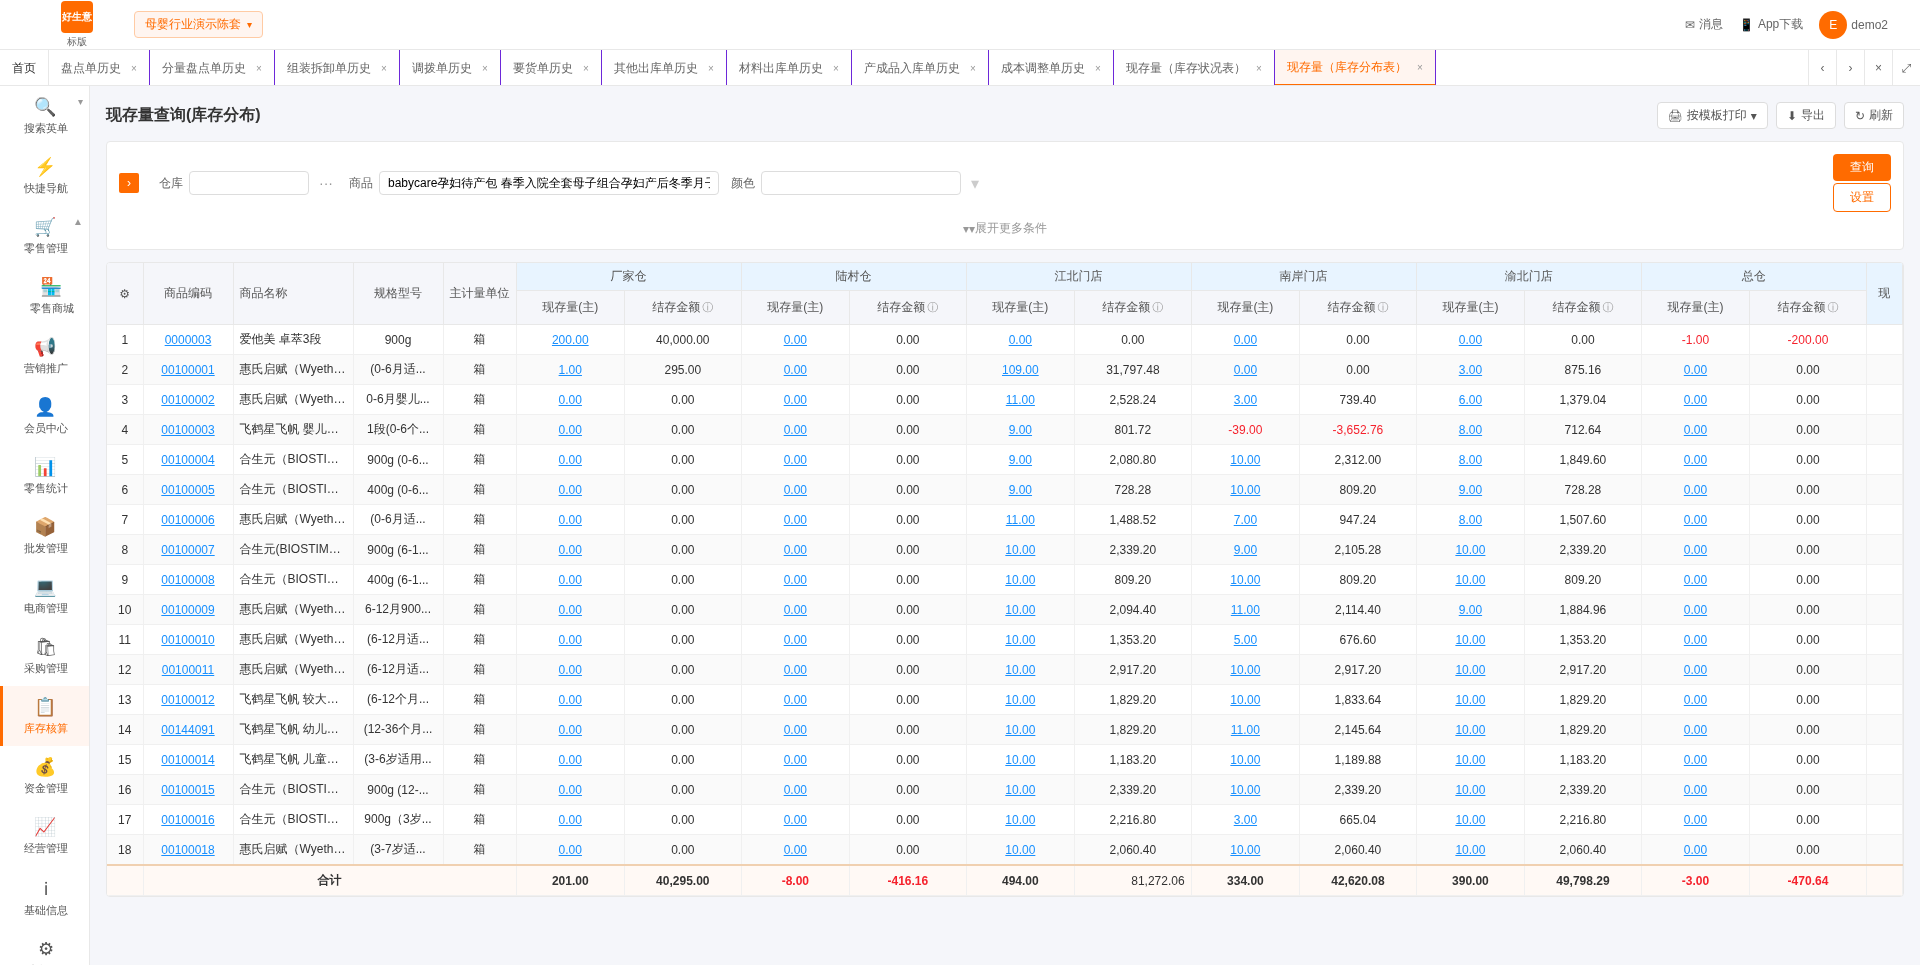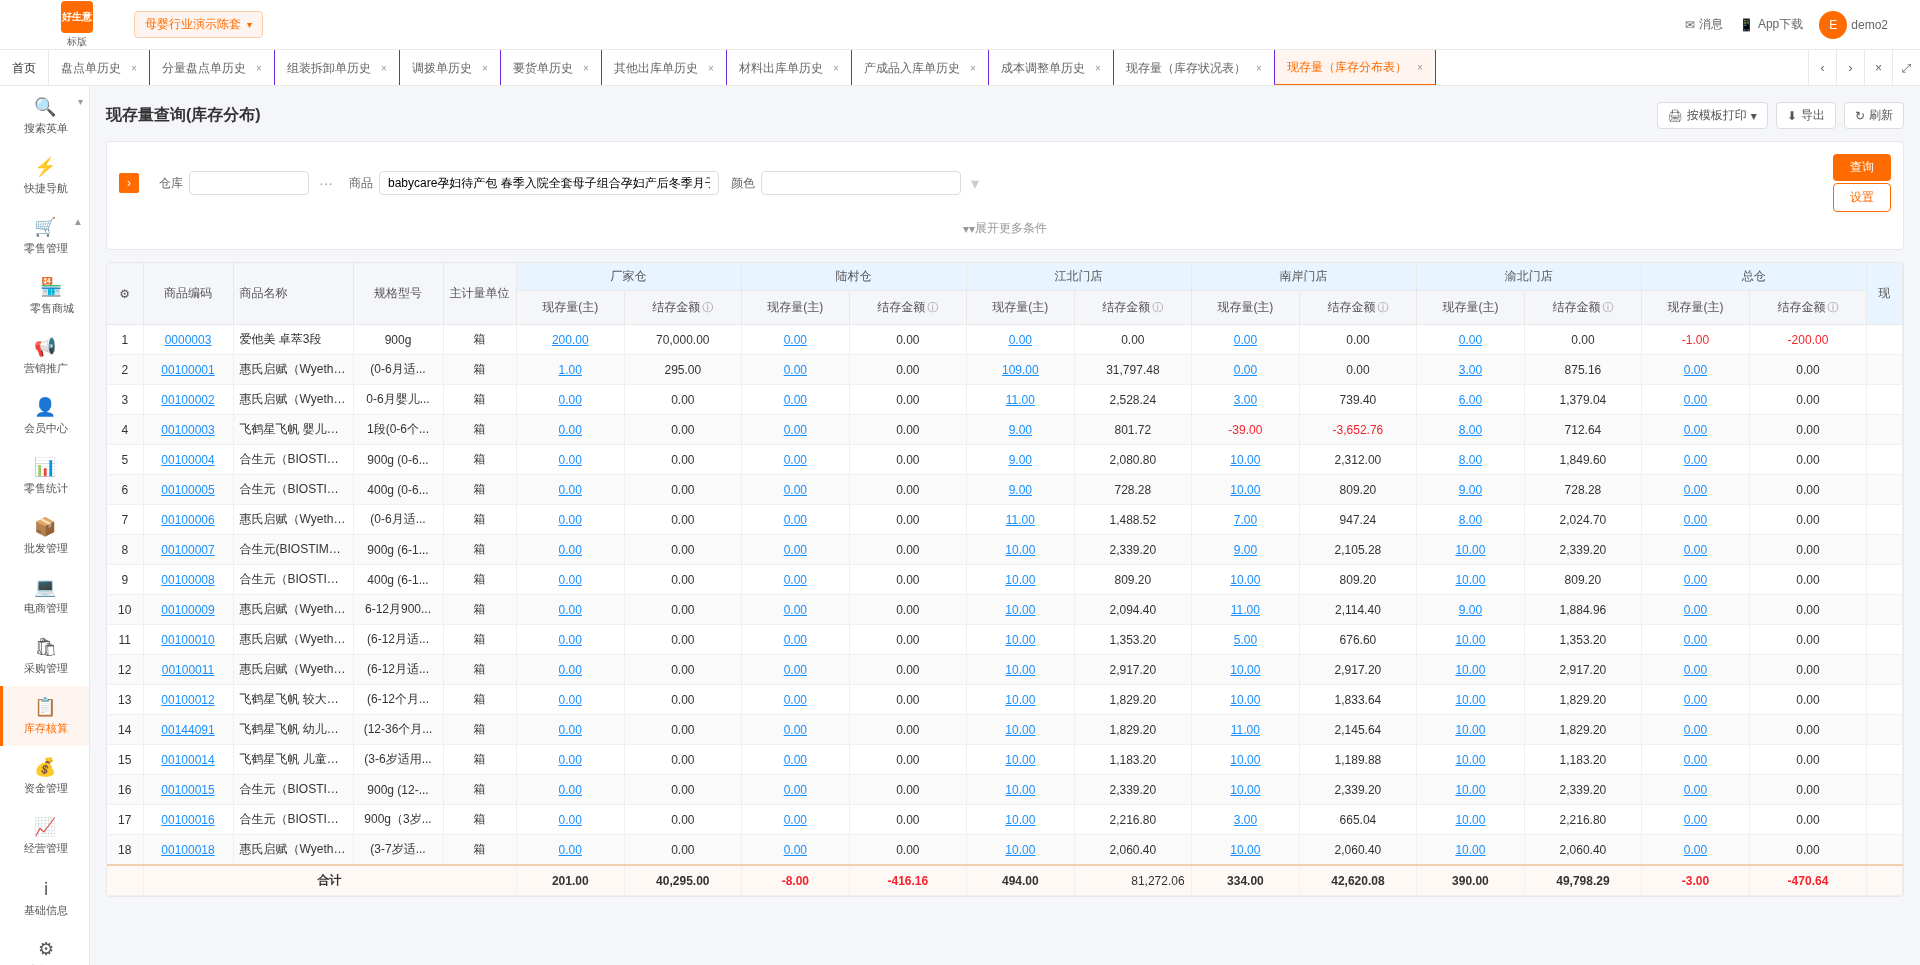--- a/index.html
+++ b/index.html
@@ -591,21 +591,21 @@
         </thead>
         <tbody id="table-body">
 
         <tr style="background: rgb(255, 255, 255);">
               <td>1</td>
               <td class="col-code"><span class="num-link">0000003</span></td>
               <td class="col-name" style="text-align:left;max-width:120px;overflow:hidden;text-overflow:ellipsis;">爱他美 卓萃3段</td>
               <td class="col-spec">900g</td>
               <td class="col-unit">箱</td>
               <td><span class="num-link">200.00</span></td>
-              <td class="">70,000.00</td>
+              <td class="">40,000.00</td>
               <td><span class="num-link">0.00</span></td>
               <td class="">0.00</td>
               <td><span class="num-link">0.00</span></td>
               <td class="">0.00</td>
               <td><span class="num-link">0.00</span></td>
               <td class="">0.00</td>
               <td><span class="num-link">0.00</span></td>
               <td class="">0.00</td>
               <td><span class="num-neg">-1.00</span></td>
               <td class="num-neg">-200.00</td>
@@ -719,21 +719,21 @@
               <td class="col-unit">箱</td>
               <td><span class="num-link">0.00</span></td>
               <td class="">0.00</td>
               <td><span class="num-link">0.00</span></td>
               <td class="">0.00</td>
               <td><span class="num-link">11.00</span></td>
               <td class="">1,488.52</td>
               <td><span class="num-link">7.00</span></td>
               <td class="">947.24</td>
               <td><span class="num-link">8.00</span></td>
-              <td class="">2,024.70</td>
+              <td class="">1,507.60</td>
               <td><span class="num-link">0.00</span></td>
               <td class="">0.00</td>
               <td></td>
             </tr>
             <tr style="background: rgb(250, 250, 250);">
               <td>8</td>
               <td class="col-code"><span class="num-link">00100007</span></td>
               <td class="col-name" style="text-align:left;max-width:120px;overflow:hidden;text-overflow:ellipsis;">合生元(BIOSTIME)派...</td>
               <td class="col-spec">900g (6-1...</td>
               <td class="col-unit">箱</td>

